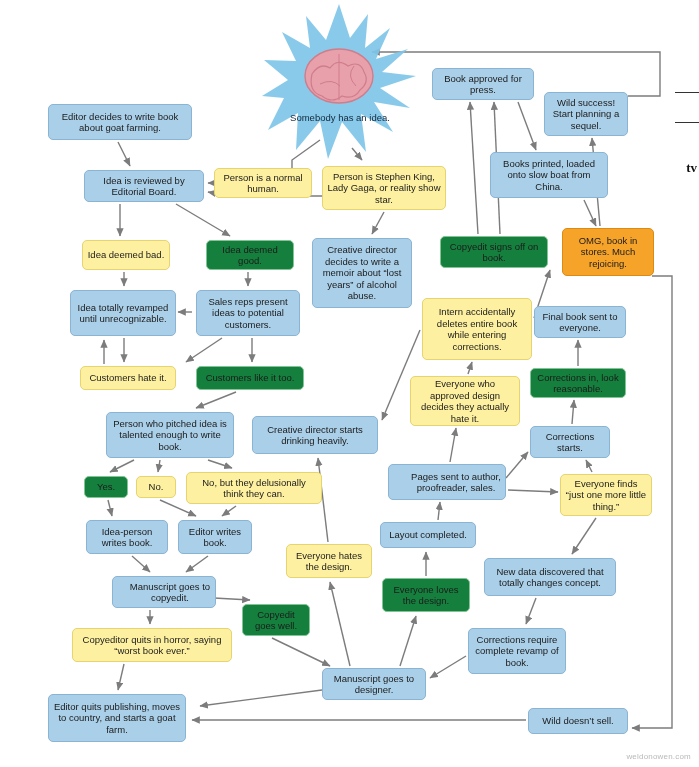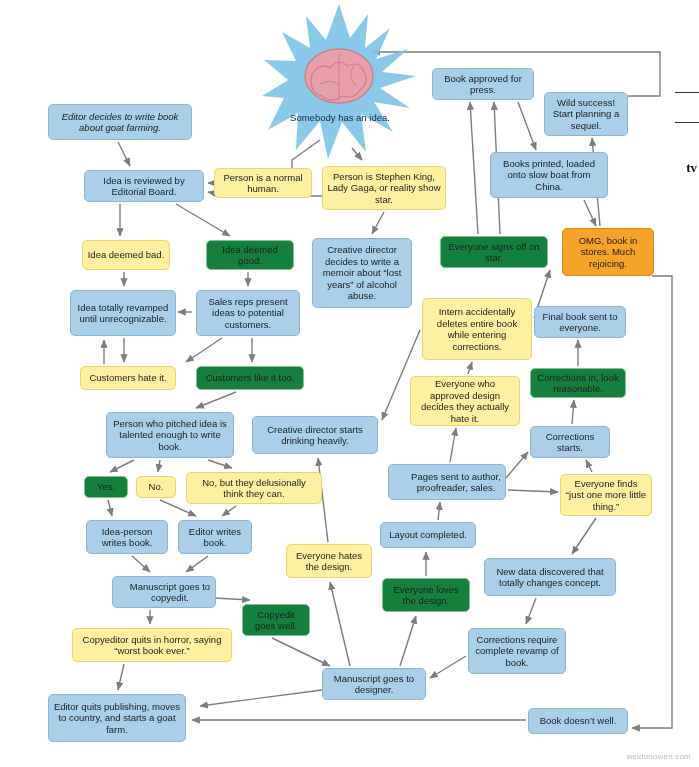--- a/index.html
+++ b/index.html
@@ -209,21 +209,21 @@
 
       <path d="M526,720 L192,720"></path>
 
       <path d="M652,276 L672,276 L672,728 L632,728"></path>
 
       <path d="M322,690 L200,706"></path>
     </g>
   </svg>
 
   <div id="nodes-layer">
-      <div class="node blue" style="left: 48px; top: 104px; width: 144px; height: 36px; font-style: italic;">Editor decides to write book about goat farming.</div>
+      <div class="node blue" style="left: 48px; top: 104px; width: 144px; height: 36px;">Editor decides to write book about goat farming.</div>
       <div class="node blue" style="left: 84px; top: 170px; width: 120px; height: 32px;">Idea is reviewed by Editorial Board.</div>
       <div class="node yellow" style="left: 214px; top: 168px; width: 98px; height: 30px;">Person is a normal human.</div>
       <div class="node yellow" style="left: 322px; top: 166px; width: 124px; height: 44px;">Person is Stephen King, Lady Gaga, or reality show star.</div>
       <div class="node yellow" style="left: 82px; top: 240px; width: 88px; height: 30px;">Idea deemed bad.</div>
       <div class="node green" style="left: 206px; top: 240px; width: 88px; height: 30px;">Idea deemed good.</div>
       <div class="node blue" style="left: 312px; top: 238px; width: 100px; height: 70px;">Creative director decides to write a memoir about “lost years” of alcohol abuse.</div>
       <div class="node blue" style="left: 70px; top: 290px; width: 106px; height: 46px;">Idea totally revamped until unrecognizable.</div>
       <div class="node blue" style="left: 196px; top: 290px; width: 104px; height: 46px;">Sales reps present ideas to potential customers.</div>
       <div class="node yellow" style="left: 80px; top: 366px; width: 96px; height: 24px;">Customers hate it.</div>
       <div class="node green" style="left: 196px; top: 366px; width: 108px; height: 24px;">Customers like it too.</div>
@@ -231,35 +231,35 @@
       <div class="node green" style="left: 84px; top: 476px; width: 44px; height: 22px;">Yes.</div>
       <div class="node yellow" style="left: 136px; top: 476px; width: 40px; height: 22px;">No.</div>
       <div class="node yellow" style="left: 186px; top: 472px; width: 136px; height: 32px;">No, but they delusionally think they can.</div>
       <div class="node blue" style="left: 86px; top: 520px; width: 82px; height: 34px;">Idea-person writes book.</div>
       <div class="node blue" style="left: 178px; top: 520px; width: 74px; height: 34px;">Editor writes book.</div>
       <div class="node blue" style="left: 112px; top: 576px; width: 104px; height: 32px; padding-left: 16px;">Manuscript goes to copyedit.</div>
       <div class="node yellow" style="left: 72px; top: 628px; width: 160px; height: 34px;">Copyeditor quits in horror, saying “worst book ever.”</div>
       <div class="node green" style="left: 242px; top: 604px; width: 68px; height: 32px;">Copyedit goes well.</div>
       <div class="node blue" style="left: 322px; top: 668px; width: 104px; height: 32px;">Manuscript goes to designer.</div>
       <div class="node blue" style="left: 48px; top: 694px; width: 138px; height: 48px;">Editor quits publishing, moves to country, and starts a goat farm.</div>
-      <div class="node blue" style="left: 528px; top: 708px; width: 100px; height: 26px;">Book doesn’t well.</div>
+      <div class="node blue" style="left: 528px; top: 708px; width: 100px; height: 26px;">Wild doesn’t sell.</div>
       <div class="node yellow" style="left: 286px; top: 544px; width: 86px; height: 34px;">Everyone hates the design.</div>
       <div class="node green" style="left: 382px; top: 578px; width: 88px; height: 34px;">Everyone loves the design.</div>
       <div class="node blue" style="left: 380px; top: 522px; width: 96px; height: 26px;">Layout completed.</div>
       <div class="node blue" style="left: 252px; top: 416px; width: 126px; height: 38px;">Creative director starts drinking heavily.</div>
       <div class="node blue" style="left: 388px; top: 464px; width: 118px; height: 36px; padding-left: 22px;">Pages sent to author, proofreader, sales.</div>
       <div class="node yellow" style="left: 410px; top: 376px; width: 110px; height: 50px;">Everyone who approved design decides they actually hate it.</div>
       <div class="node yellow" style="left: 422px; top: 298px; width: 110px; height: 62px;">Intern accidentally deletes entire book while entering corrections.</div>
       <div class="node blue" style="left: 484px; top: 558px; width: 132px; height: 38px;">New data discovered that totally changes concept.</div>
       <div class="node blue" style="left: 468px; top: 628px; width: 98px; height: 46px;">Corrections require complete revamp of book.</div>
       <div class="node blue" style="left: 530px; top: 426px; width: 80px; height: 32px;">Corrections starts.</div>
       <div class="node green" style="left: 530px; top: 368px; width: 96px; height: 30px;">Corrections in, look reasonable.</div>
       <div class="node yellow" style="left: 560px; top: 474px; width: 92px; height: 42px;">Everyone finds “just one more little thing.”</div>
       <div class="node blue" style="left: 534px; top: 306px; width: 92px; height: 32px;">Final book sent to everyone.</div>
-      <div class="node green" style="left: 440px; top: 236px; width: 108px; height: 32px;">Everyone signs off on star.</div>
+      <div class="node green" style="left: 440px; top: 236px; width: 108px; height: 32px;">Copyedit signs off on book.</div>
       <div class="node orange" style="left: 562px; top: 228px; width: 92px; height: 48px;">OMG, book in stores. Much rejoicing.</div>
       <div class="node blue" style="left: 490px; top: 152px; width: 118px; height: 46px;">Books printed, loaded onto slow boat from China.</div>
       <div class="node blue" style="left: 432px; top: 68px; width: 102px; height: 32px;">Book approved for press.</div>
       <div class="node blue" style="left: 544px; top: 92px; width: 84px; height: 44px;">Wild success! Start planning a sequel.</div>
     </div>
 
   <div class="edge-frag" id="frag-line-1"></div>
   <div class="edge-frag" id="frag-line-2"></div>
   <div id="frag-text">tv</div>
 

